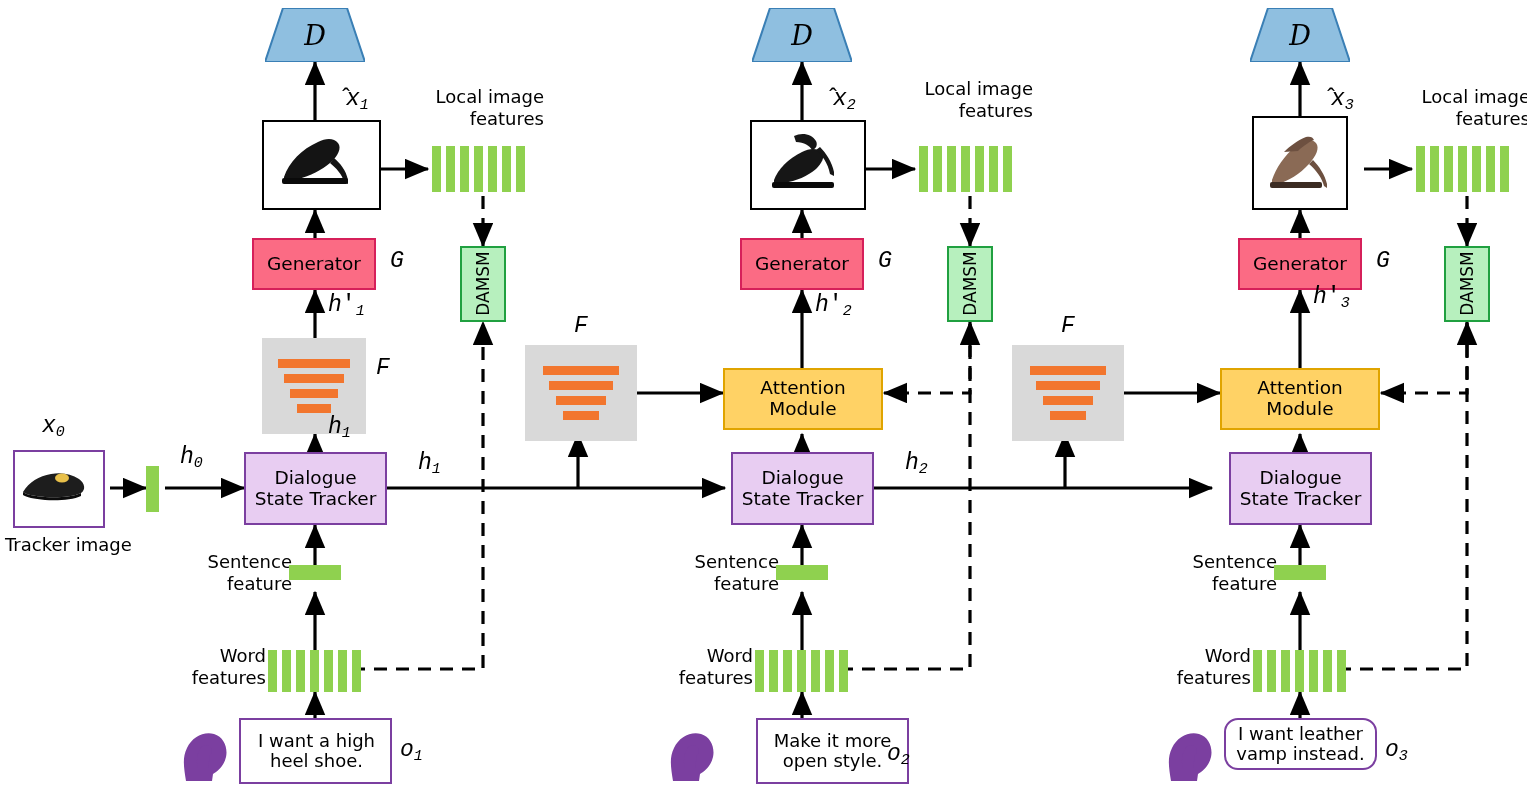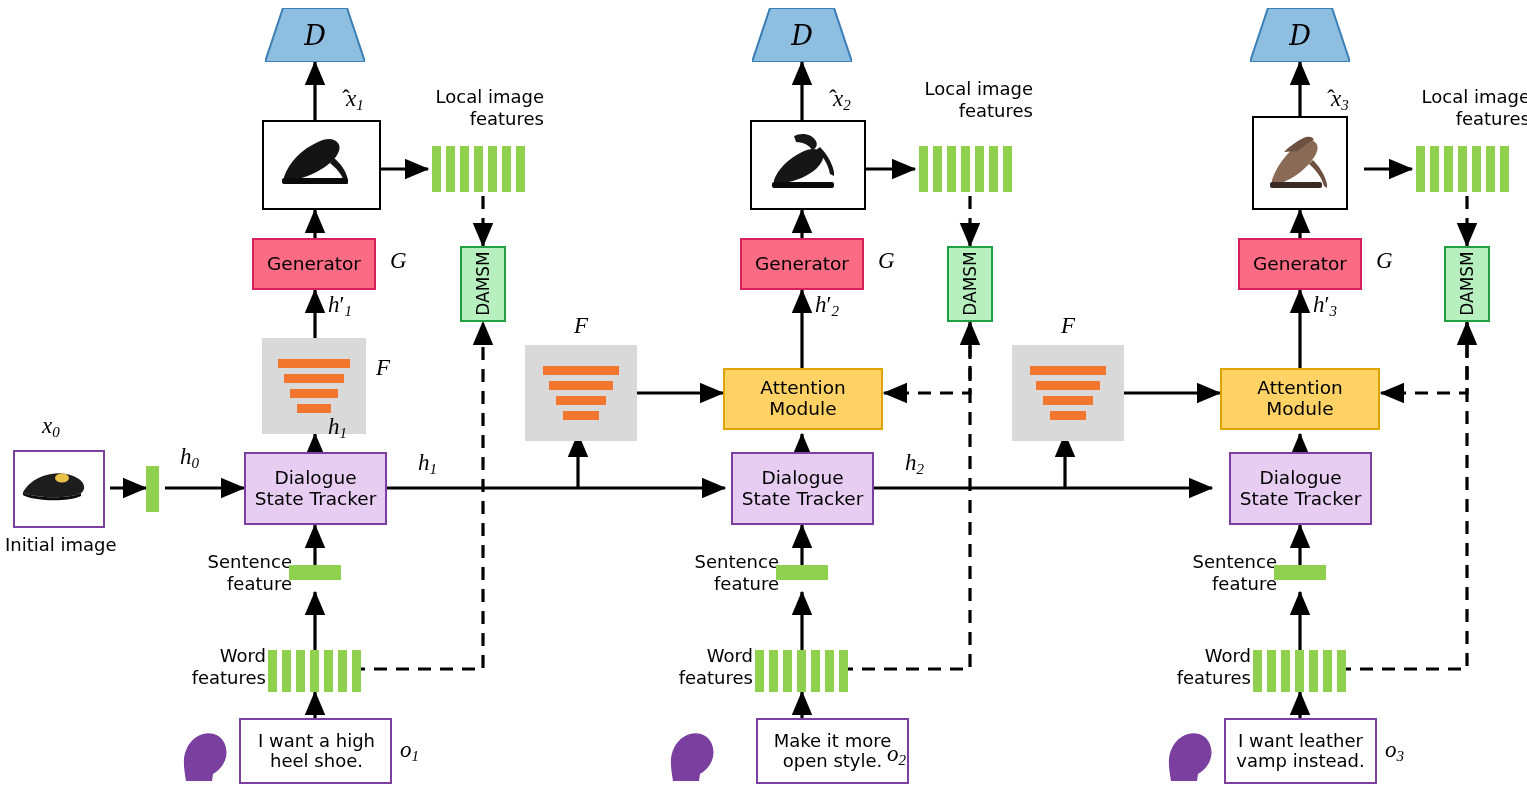--- a/index.html
+++ b/index.html
@@ -5,21 +5,21 @@
   html,body{margin:0;padding:0;}
   body{
     width:1527px;height:800px;background:#ffffff;
     font-family:"DejaVu Sans","Liberation Sans",sans-serif;
     overflow:hidden;position:relative;
   }
   #stage{position:absolute;left:0;top:0;width:1527px;height:800px;}
   .abs{position:absolute;box-sizing:border-box;}
   .lbl{position:absolute;font-size:19px;color:#000;white-space:nowrap;}
   .lbl.c{text-align:right;}
-  .mathi{font-family:Liberation Serif, serif;font-style:italic;font-size:23px;}
+  .mathi{font-family:Liberation Mono, monospace;font-style:italic;font-size:23px;}
   .mathi .sub{font-style:italic;font-size:15px;vertical-align:-0.25em;}
   .mathi .pr{font-style:normal;font-size:23px;}
 
   
   .box{position:absolute;border:2.5px solid;box-sizing:border-box;display:flex;
        align-items:center;justify-content:center;text-align:center;line-height:1.12;}
   .dst{background:#e8cdf2;border-color:#7b3fa0;color:#000;font-size:18.5px;}
   .gen{background:#fb6b84;border-color:#d6205a;color:#000;font-size:18.5px;}
   .attn{background:#ffd265;border-color:#e0a400;color:#000;font-size:18.5px;}
   .damsm{background:#b7f0be;border-color:#20a040;color:#000;font-size:17px;}
@@ -127,21 +127,21 @@
   </svg>
 
   <div class="box initbox abs" style="left:13px;top:450px;width:92px;height:78px;">
     <svg width="76" height="58" viewBox="0 0 76 58">
       <path d="M8,40 C14,30 24,24 36,22 C47,20 56,22 64,27 C70,31 71,38 66,41 C58,45 42,46 30,45 C20,44 12,43 8,40 Z" fill="#1d1d1d"></path>
       <ellipse cx="47" cy="26" rx="7" ry="4.6" fill="#e8c04a"></ellipse>
       <path d="M8,40 C12,43 20,44 30,45 C42,46 58,45 66,41 L66,44 C58,48 42,49 30,48 C19,47 11,45 8,43 Z" fill="#0c0c0c"></path>
     </svg>
   </div>
   <div class="lbl mathi" style="left:42px;top:413px;"><span>x</span><span class="sub">0</span></div>
-  <div class="lbl" style="left:5px;top:534px;font-size:18px;">Initial image</div>
+  <div class="lbl" style="left:5px;top:534px;font-size:18px;">Tracker image</div>
 
   <div class="h0bar" style="left:146px;top:466px;width:13px;height:46px;"></div>
   <div class="lbl mathi" style="left:180px;top:444px;"><span>h</span><span class="sub">0</span></div>
 
   <div class="disc" style="left:265px;top:8px;width:100px;height:54px;">
     <svg width="100" height="54" viewBox="0 0 100 54">
         <polygon points="18,0 82,0 100,54 0,54" fill="#8fbfe0" stroke="#3a7fb5" stroke-width="2"></polygon>
       </svg>
     <div class="glyph">D</div>
   </div>
@@ -331,21 +331,21 @@
       <i style="width:9px;height:46px;"></i>
     <i style="width:9px;height:46px;"></i>
       <i style="width:9px;height:46px;"></i>
       <i style="width:9px;height:46px;"></i>
     <i style="width:9px;height:46px;"></i>
   </div>
   <div class="box gen" style="left:1238px;top:238px;width:124px;height:52px;">
     <span>Generator</span>
   </div>
   <div class="lbl mathi" style="left:1376px;top:248px;">G</div>
-  <div class="lbl mathi" style="left:1313px;top:292px;">
+  <div class="lbl mathi" style="left:1313px;top:284px;">
     <span>h</span><span class="pr">′</span><span class="sub">3</span>
   </div>
   <div class="box damsm" style="left:1444px;top:246px;width:46px;height:76px;">
     <span>DAMSM</span>
   </div>
   <div class="box fbox" style="left:1012px;top:345px;width:112px;height:96px;"></div>
   <div class="fstack" style="left:1012px;top:345px;width:112px;height:96px;">
     <i style="width:76px;"></i>
       <i style="width:64px;"></i>
       <i style="width:50px;"></i>
@@ -367,20 +367,20 @@
       <i style="width:9px;height:42px;"></i>
     <i style="width:9px;height:42px;"></i>
       <i style="width:9px;height:42px;"></i>
       <i style="width:9px;height:42px;"></i>
     <i style="width:9px;height:42px;"></i>
   </div>
   <svg class="abs" style="left:1161px;top:724px;" width="56" height="58" viewBox="0 0 56 58">
     <path d="M10,57 C8,44 6,34 11,24 C16,13 28,7 38,10 C48,13 52,24 50,33 C48,42 42,47 37,50 L36,57 Z" fill="#7b3fa0"></path>
     <path d="M24,25 C26,21 31,20 34,23 C36,25 36,29 34,31 L32,44 L22,44 C20,38 21,30 24,25 Z" fill="#7b3fa0"></path>
   </svg>
-  <div class="box uttbox" style="left:1224px;top:718px;width:153px;height:66px;">
+  <div class="box uttbox" style="left:1224px;top:718px;width:153px;height:52px;border-radius:14px;">
     <span>I want leather vamp instead.</span>
   </div>
   <div class="lbl mathi" style="left:1385px;top:737px;">
     <span>o</span><span class="sub">3</span>
   </div>
 
 </div>
 
 </body></html>

